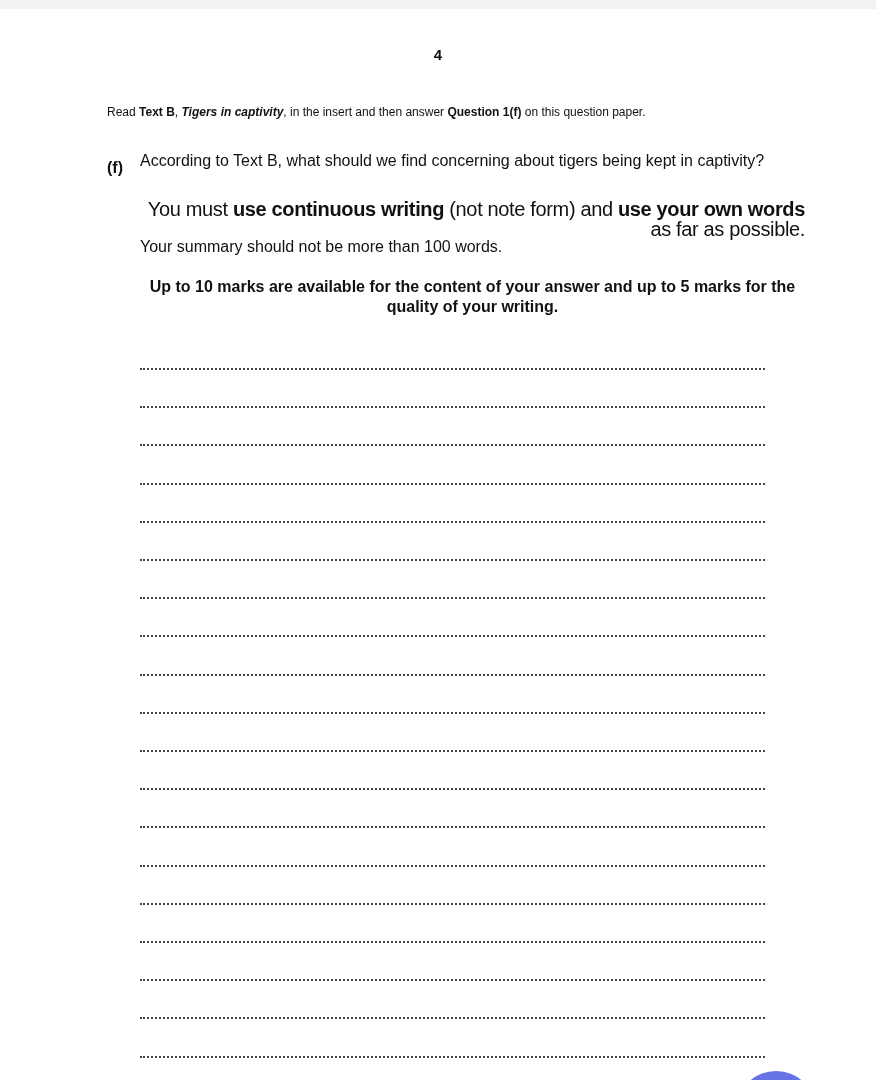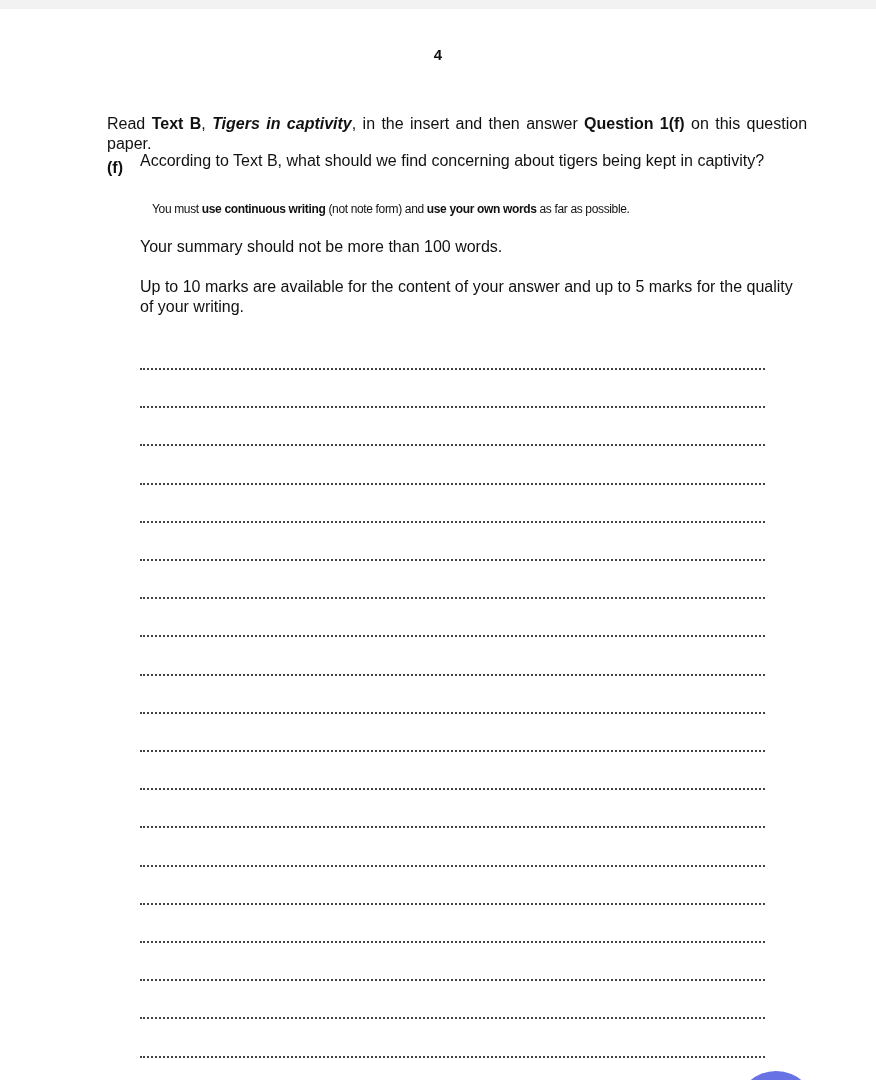--- a/index.html
+++ b/index.html
@@ -11,32 +11,32 @@
     }
     .top-bar {
       position: absolute; left: 0; top: 0; width: 876px; height: 9px;
       background: #f2f2f2;
     }
     .page-number {
       position: absolute; left: 0; width: 876px; top: 46px;
       text-align: center; font-weight: bold; font-size: 15px;
     }
     .intro {
-      position: absolute; left: 107px; top: 114px; width: 700px;
-      font-size: 16px; line-height: 20px; text-align: justify;
+      position: absolute; left: 107px; top: 100px; width: 700px;
+      font-size: 12px; line-height: 25px; text-align: justify;
     }
     .q-label {
       position: absolute; left: 107px; top: 159px; font-weight: bold; font-size: 16px;
     }
     .q-text {
       position: absolute; left: 140px; top: 151px; width: 670px; font-size: 16px; line-height: 20px;
     }
-    .instr1 { position: absolute; left: 152px; top: 199px; width: 670px; font-size: 12px; line-height: 20px; letter-spacing: -0.35px; }
+    .instr1 { position: absolute; left: 135px; top: 199px; width: 670px; font-size: 20px; line-height: 20px; letter-spacing: -0.35px; text-align: right; }
     .instr2 { position: absolute; left: 140px; top: 237px; width: 670px; font-size: 16px; line-height: 20px; }
-    .instr3 { position: absolute; left: 140px; top: 277px; width: 665px; font-size: 16px; line-height: 20px; font-weight: normal; }
+    .instr3 { position: absolute; left: 140px; top: 277px; width: 665px; font-size: 16px; line-height: 20px; font-weight: bold; text-align: center; }
     b { font-weight: bold; }
     i { font-style: italic; }
     .answer-lines { position: absolute; left: 140px; top: 0; width: 625px; }
     .answer-line {
       position: absolute; left: 0; width: 625px; height: 0;
       border-top: 2px dotted #444;
     }
     .fab {
       position: absolute; left: 736px; top: 1071px; width: 80px; height: 80px;
       border-radius: 50%; background: #6772e5;

